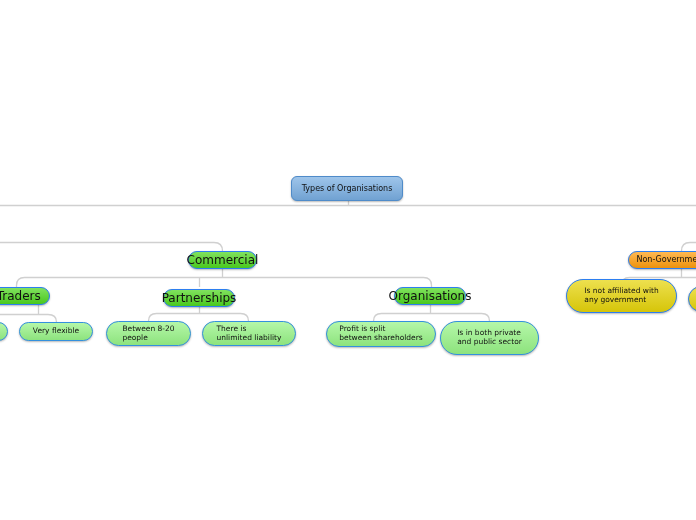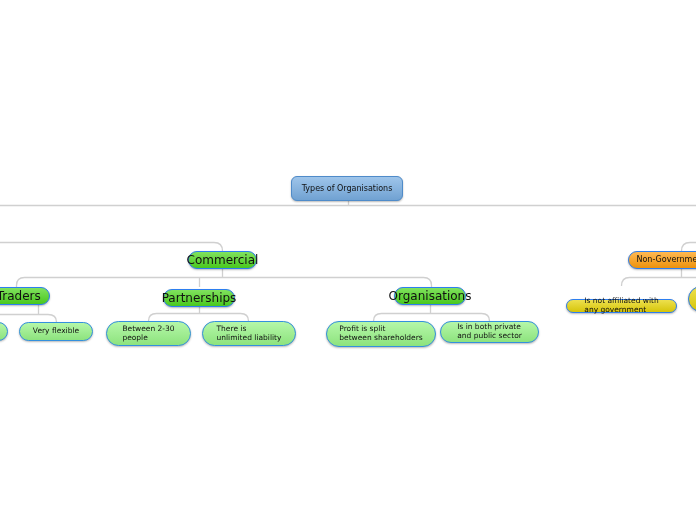--- a/index.html
+++ b/index.html
@@ -85,30 +85,30 @@
   <div class="node branch pill" style="left:-42px;top:287px;width:92px;height:18px;">Sole Traders</div>
 
   <div class="node branch pill" style="left:163px;top:289px;width:72px;height:18px;">Partnerships</div>
 
   <div class="node branch pill" style="left:394px;top:287px;width:72px;height:18px;">Organisations</div>
 
   <div class="node leaf pill" style="left:-62px;top:322px;width:70px;height:19px;"></div>
 
   <div class="node leaf pill" style="left:19px;top:322px;width:74px;height:19px;">Very flexible</div>
 
-  <div class="node leaf pill" style="left:106px;top:321px;width:85px;height:25px;">Between 2-30
+  <div class="node leaf pill" style="left:106px;top:321px;width:85px;height:25px;">Between 8-20
 people</div>
 
   <div class="node leaf pill" style="left:202px;top:321px;width:94px;height:25px;">There is
 unlimited liability</div>
 
   <div class="node leaf pill" style="left:318px;top:321px;width:110px;height:26px;margin-left:8px;">Profit is split
 between shareholders</div>
 
-  <div class="node leaf pill" style="left:440px;top:321px;width:99px;height:22px;">Is in both private
+  <div class="node leaf pill" style="left:440px;top:321px;width:99px;height:34px;">Is in both private
 and public sector</div>
 
-  <div class="node ngo-leaf pill" style="left:566px;top:299px;width:111px;height:14px;">Is not affiliated with
+  <div class="node ngo-leaf pill" style="left:566px;top:279px;width:111px;height:34px;">Is not affiliated with
 any government</div>
 
   <div class="node ngo-leaf pill" style="left:688px;top:286px;width:70px;height:26px;"></div>
 
 </div>
 
 </body></html>

